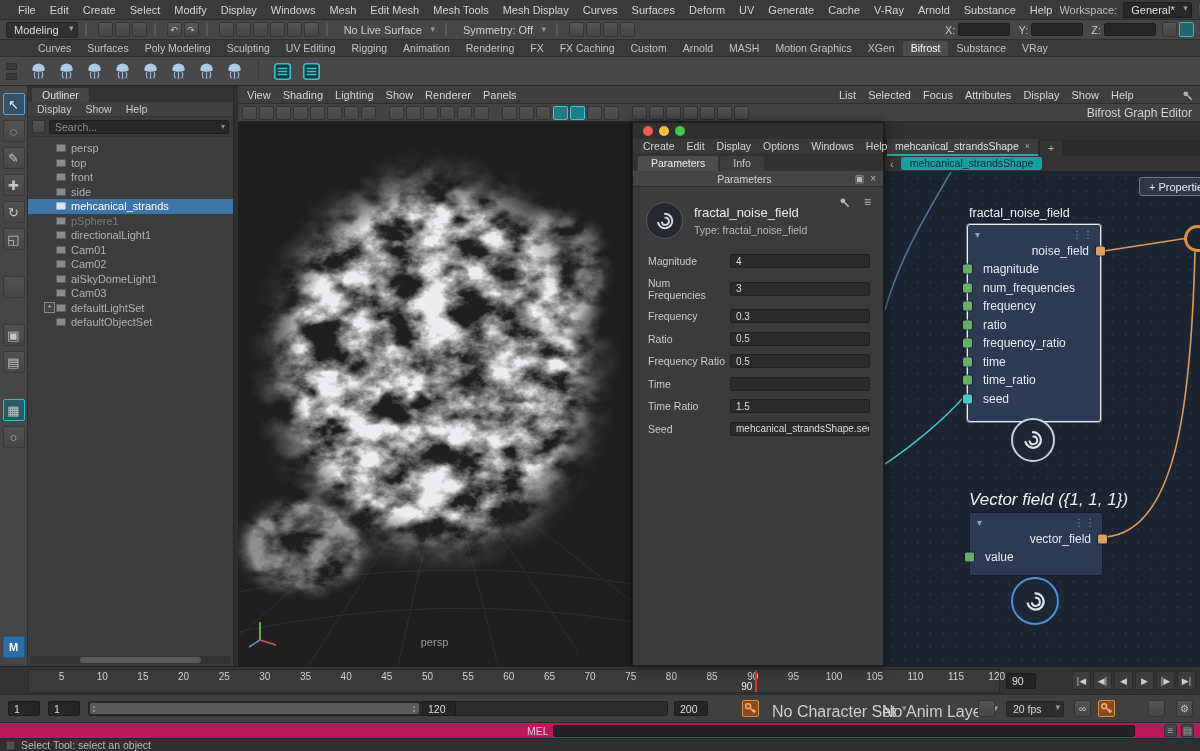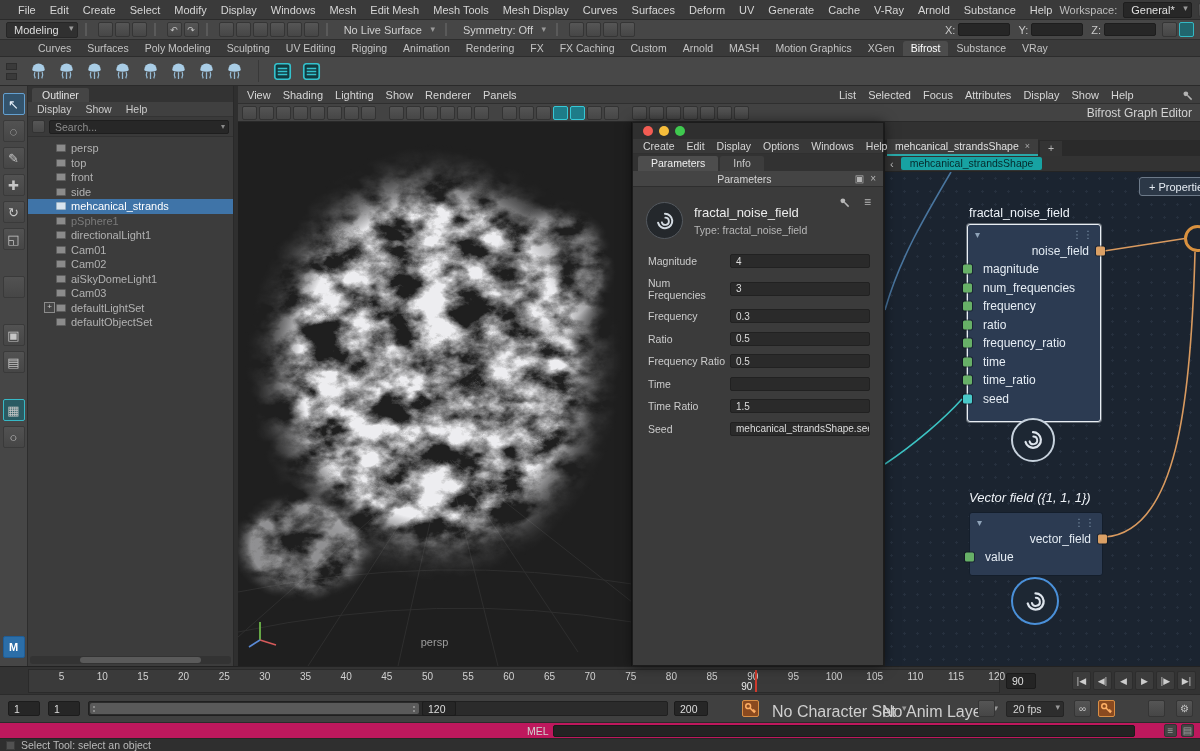--- a/index.html
+++ b/index.html
@@ -125,21 +125,21 @@
 .gnode.selected{border:1px solid #e9eef4;box-shadow:0 0 0 1px rgba(240,245,250,.35)}
 .gnode-head{height:17px;display:flex;align-items:center;justify-content:space-between;padding:2px 6px 0 7px;color:#8fa3b8;font-size:10px}
 .gnode-grip{letter-spacing:1px;font-size:10px;color:#7e93a9}
 .gnode-title-ext{position:absolute;top:-19px;left:1px;color:#edf2f8;font-size:12.5px;white-space:nowrap}
 .g-outrow{position:relative;height:18px;display:flex;align-items:center;justify-content:flex-end;padding-right:11px;color:#e2eaf2;font-size:12px}
 .gport{width:9px;height:9px;background:#67b067;border-radius:1.5px;box-shadow:0 0 0 1px rgba(10,16,24,.5)}
 .gport.out{position:absolute;right:-5px;top:50%;transform:translateY(-50%);background:#dba065}
 .grow{position:relative;height:18.5px;display:flex;align-items:center;padding-left:15px;color:#e6edf4;font-size:12px}
 .grow .gport{position:absolute;left:-5px;top:50%;transform:translateY(-50%)}
 .gnode1 .grows .grow:last-child .gport{background:#49c9c9}
-.vecfield-label{position:absolute;font-style:italic;font-size:13px;color:#eef2f7;white-space:nowrap}
+.vecfield-label{position:absolute;font-style:italic;font-size:17px;color:#eef2f7;white-space:nowrap}
 .bif-circle{position:absolute;width:44px;height:44px;border-radius:50%;background:#1d2733;border:2px solid #c7d2dd;display:flex;align-items:center;justify-content:center;color:#dde4ec}
 .bif-circle.blue{width:48px;height:48px;border-color:#4a90d9}
 
 
 .timeline{position:absolute;left:0;top:666px;width:1200px;height:28px;background:#333;border-top:1px solid #222}
 .tl-track{position:absolute;left:28px;top:2px;width: 972px;height:24px;background:#3a3a3a;border:1px solid #2a2a2a}
 .tl-ticks{position:absolute;left:3.36%;right:2px;top:1px;height:12px;display:flex;justify-content:space-between}
 .tick{width:0;display:flex;justify-content:center;color:#d2d2d2;font-size:10px}
 .tl-playhead{position:absolute;left:74.8%;top:0;bottom:0;width:2px;background:#cf3a2d}
 .tl-curlabel{position:absolute;left:74.8%;top:11px;transform:translateX(-120%);color:#ececec;font-size:10px}

